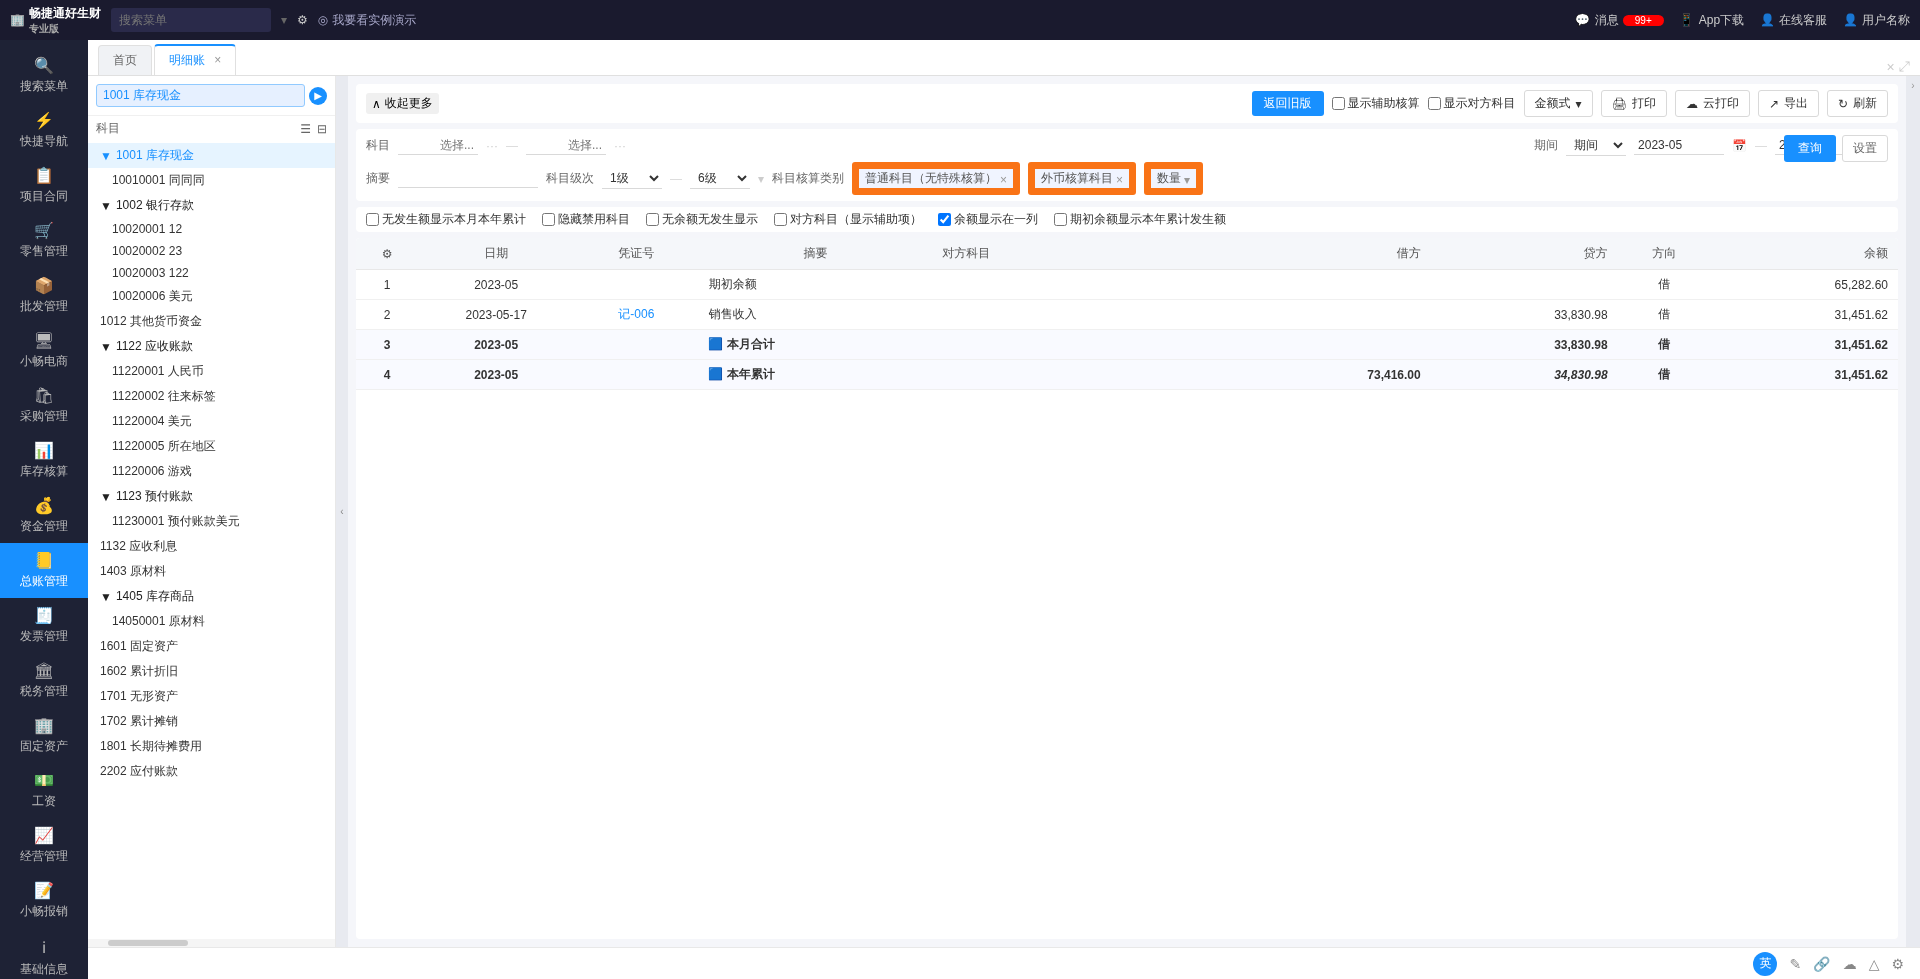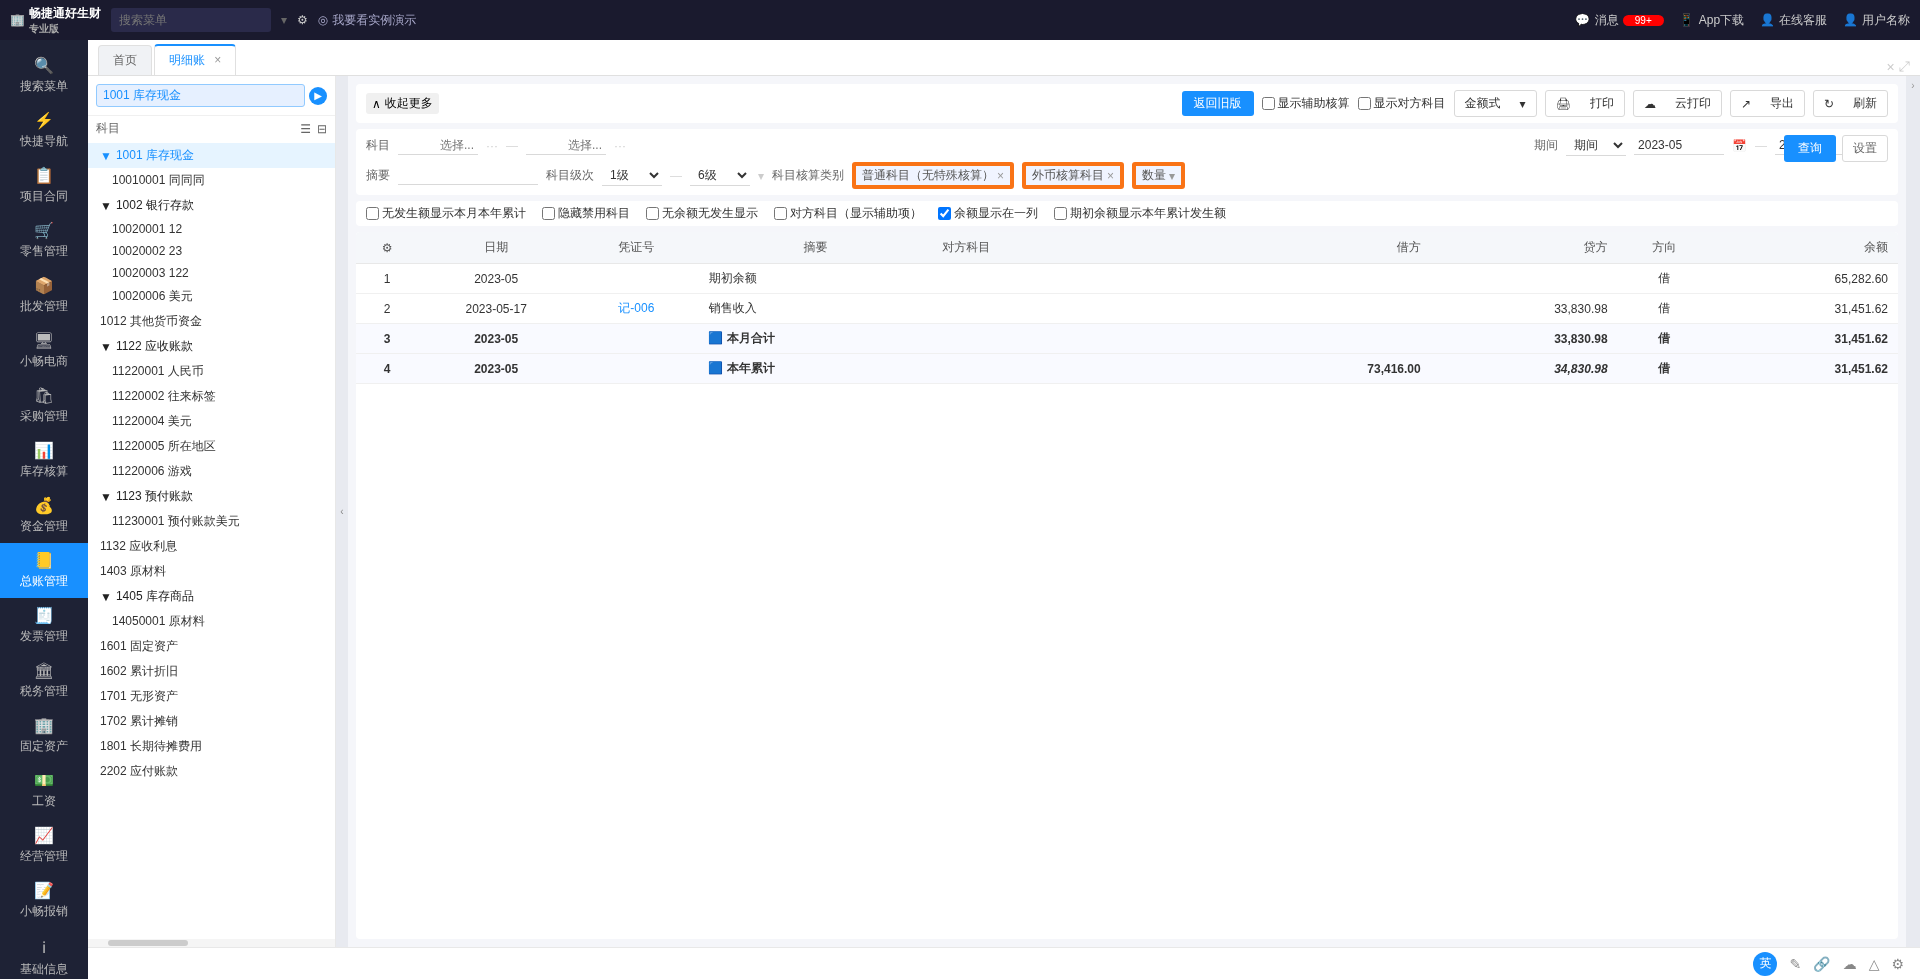--- a/index.html
+++ b/index.html
@@ -48,31 +48,31 @@
     .tree-item.active { background: #e6f4ff; color: #1890ff; }
     .tree-item.child { padding-left: 24px; }
     .tree-item.parent { font-weight: normal; color: #222; }
 
     
     .right-panel { flex: 1; display: flex; flex-direction: column; overflow: hidden; padding: 8px; gap: 6px; }
 
     
     .toolbar-row { display: flex; align-items: center; gap: 8px; background: #fff; padding: 6px 10px; border-radius: 4px; flex-wrap: wrap; }
     .btn-primary { background: #1890ff; color: #fff; border: none; border-radius: 3px; padding: 4px 12px; cursor: pointer; font-size: 12px; }
-    .btn-default { background: #fff; color: #333; border: 1px solid #d9d9d9; border-radius: 3px; padding: 4px 10px; cursor: pointer; font-size: 12px; display: flex; align-items: center; gap: 19px; }
+    .btn-default { background: #fff; color: #333; border: 1px solid #d9d9d9; border-radius: 3px; padding: 4px 10px; cursor: pointer; font-size: 12px; display: flex; align-items: center; gap: 5px; }
     .checkbox-label { display: flex; align-items: center; gap: 3px; color: #333; cursor: pointer; white-space: nowrap; }
     .toolbar-spacer { flex: 1; }
 
     
     .filter-row { background: #fff; padding: 6px 10px; border-radius: 4px; display: flex; flex-direction: column; gap: 6px; position: relative; }
     .filter-fields { display: flex; gap: 8px; align-items: center; flex-wrap: wrap; }
     .filter-input { border: none; border-bottom: 1px solid #d9d9d9; padding: 2px 4px; width: 80px; color: #333; outline: none; text-align: right; }
     .filter-select { border: none; border-bottom: 1px solid #d9d9d9; padding: 2px 4px; width: 60px; color: #333; outline: none; background: transparent; }
     .filter-date { border: none; border-bottom: 1px solid #d9d9d9; padding: 2px 4px; width: 90px; color: #333; outline: none; }
-    .filter-tag { background: #f0f4ff; border: 4px solid #f97316; border-radius: 3px; padding: 1px 6px; color: #555; font-size: 11px; display: flex; align-items: center; gap: 3px; }
+    .filter-tag { background: #f0f4ff; border: 7px solid #f97316; border-radius: 3px; padding: 1px 6px; color: #555; font-size: 11px; display: flex; align-items: flex-end; gap: 3px; }
     .filter-tag .remove { color: #999; cursor: pointer; }
     .filter-row2 { display: flex; gap: 8px; align-items: center; flex-wrap: wrap; }
     .filter-label { color: #666; white-space: nowrap; }
     .divider-v { color: #d9d9d9; }
     .filter-right-btn { background: #1890ff; color: #fff; border: none; border-radius: 3px; padding: 4px 14px; cursor: pointer; font-size: 12px; }
     .filter-settings-btn { background: #fff; color: #666; border: 1px solid #d9d9d9; border-radius: 3px; padding: 4px 10px; cursor: pointer; font-size: 12px; }
     .filter-top-right { position: absolute; right: 10px; top: 6px; display: flex; gap: 6px; }
 
     
     .checks-row { background: #fff; padding: 4px 10px; border-radius: 4px; display: flex; gap: 16px; align-items: center; flex-wrap: wrap; }

